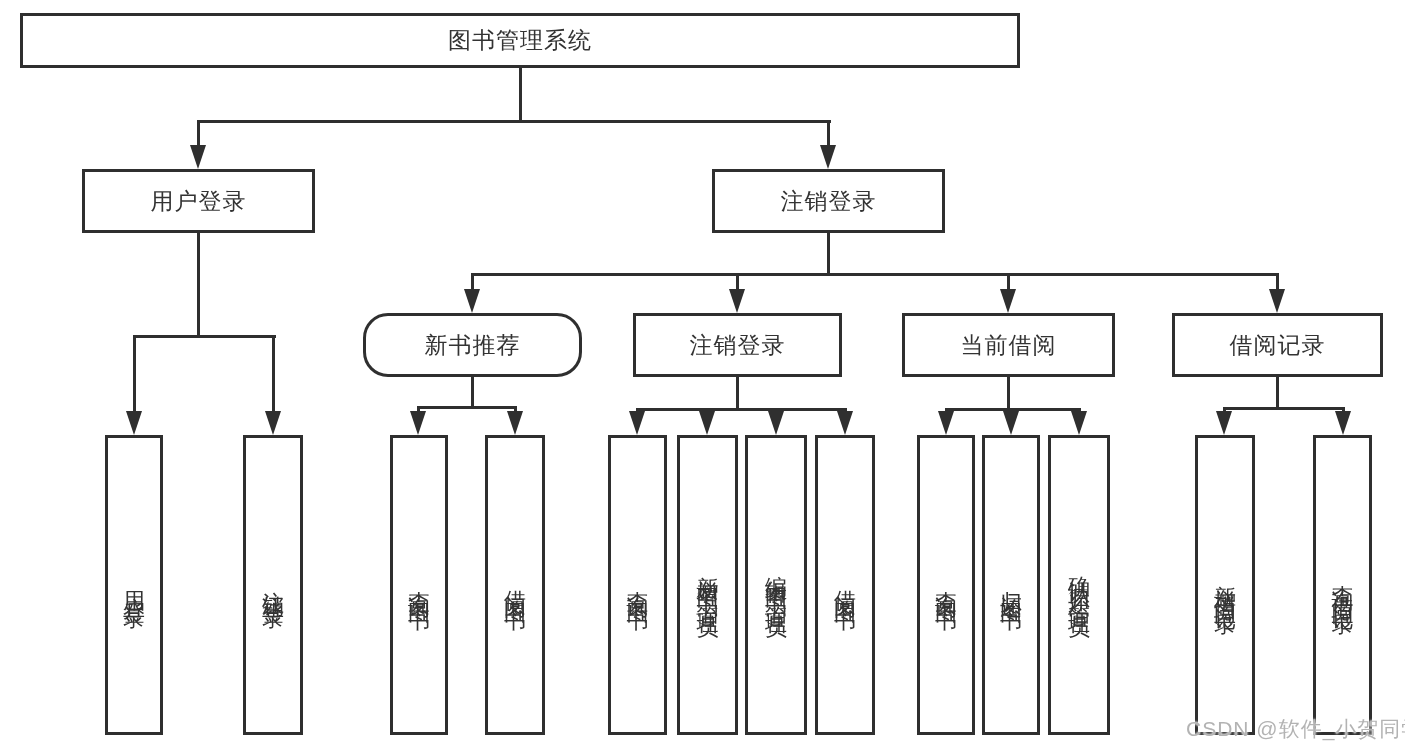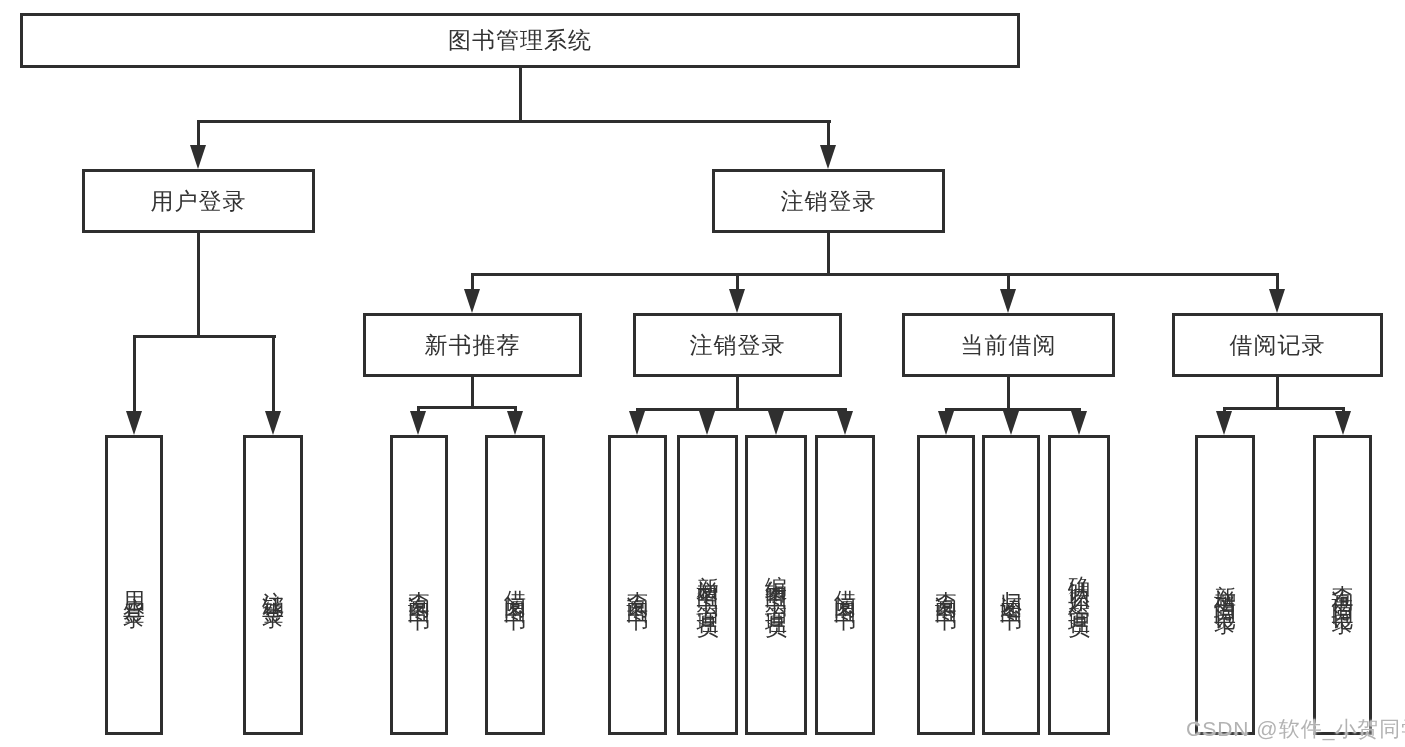--- a/index.html
+++ b/index.html
@@ -65,21 +65,21 @@
   <div class="hl" style="left:471px; top:273px; width:808px;"></div>
   <div class="vl" style="left:471px; top:273px; height:18px;"></div>
   <div class="ar" style="left:464px; top:289px;"></div>
   <div class="vl" style="left:736px; top:273px; height:18px;"></div>
   <div class="ar" style="left:729px; top:289px;"></div>
   <div class="vl" style="left:1007px; top:273px; height:18px;"></div>
   <div class="ar" style="left:1000px; top:289px;"></div>
   <div class="vl" style="left:1276px; top:273px; height:18px;"></div>
   <div class="ar" style="left:1269px; top:289px;"></div>
 
-  <div class="box" style="left:363px; top:313px; width:219px; height:64px;">
+  <div class="box" style="left:363px; top:313px; width:219px; height:64px;border-radius:25px;">
     <span>新书推荐</span>
   </div>
   <div class="box" style="left:633px; top:313px; width:209px; height:64px;">
     <span>注销登录</span>
   </div>
   <div class="box" style="left:1172px; top:313px; width:211px; height:64px;">
     <span>借阅记录</span>
   </div>
   <div class="box" style="left:902px; top:313px; width:213px; height:64px;">
     <span>当前借阅</span>

